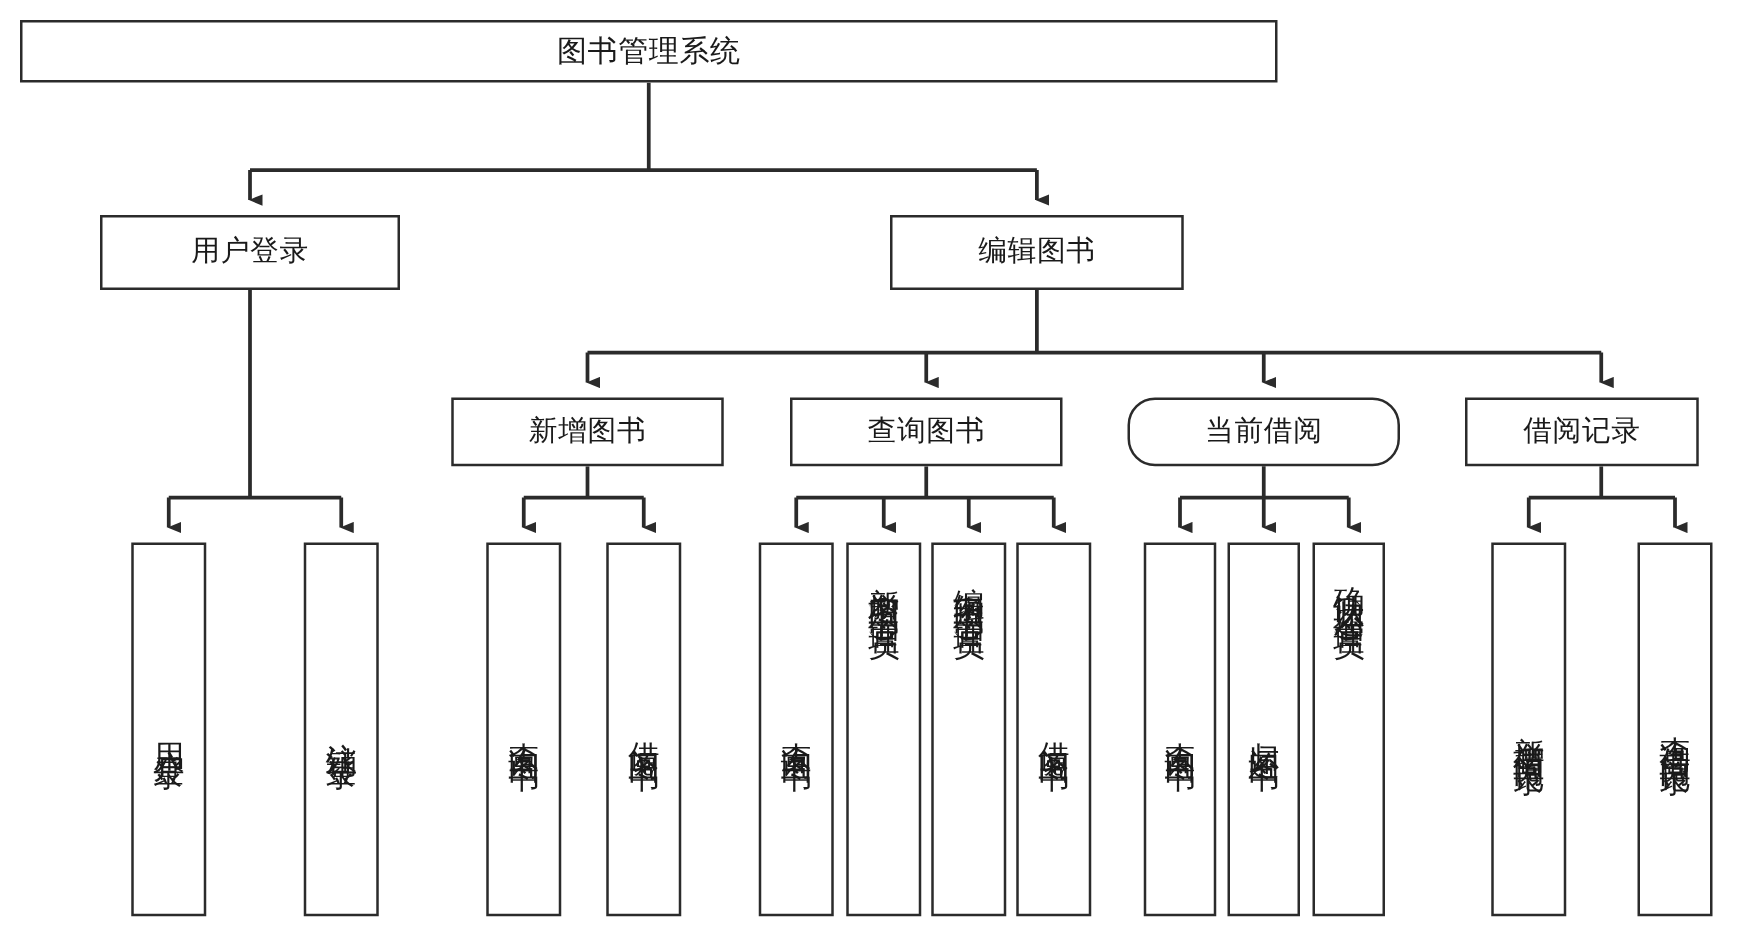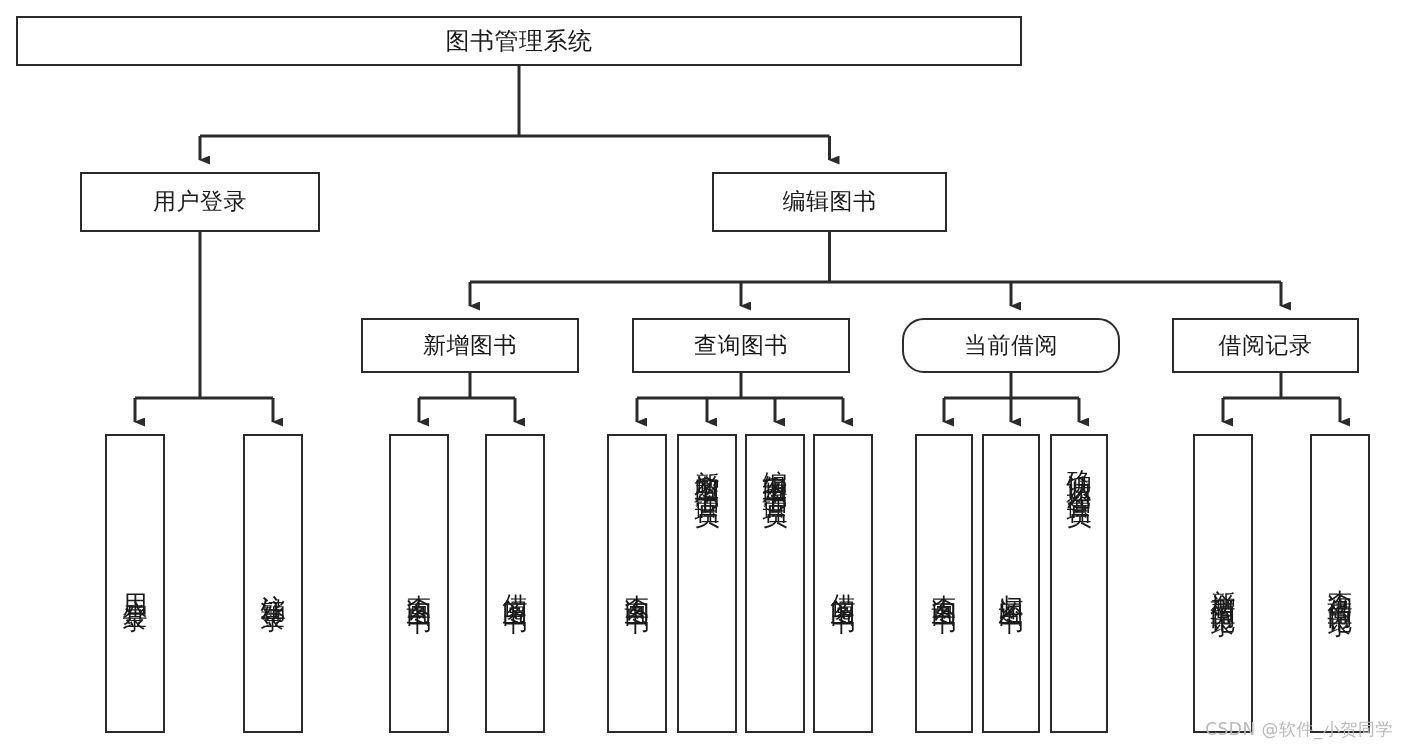--- a/index.html
+++ b/index.html
@@ -184,14 +184,13 @@
         <span class="node-label">确认归还（管理员）</span>
       </div>
       <div class="node vert centered" style="left: 1193px; top: 434px; width: 60px; height: 299px;">
         <span class="node-label">新增借阅记录</span>
       </div>
       <div class="node vert centered" style="left: 1310px; top: 434px; width: 60px; height: 299px;">
         <span class="node-label">查询借阅记录</span>
       </div>
     </div>
 
-  <div id="watermark">CSDN @软件_小贺同学</div>
 </div>
 
 </body></html>

